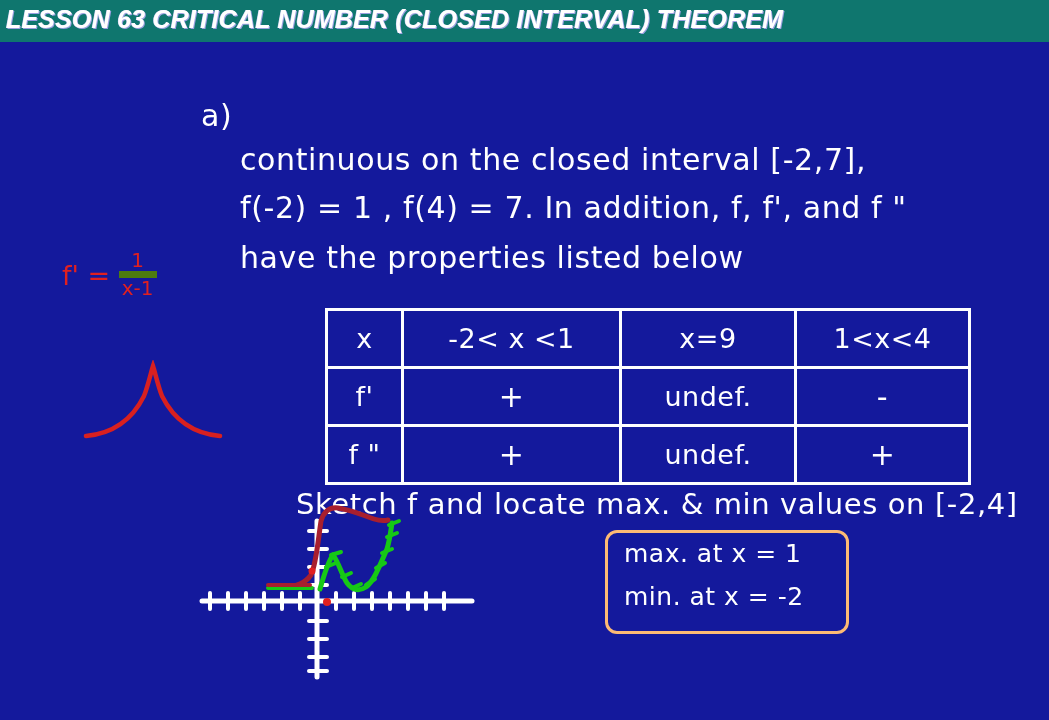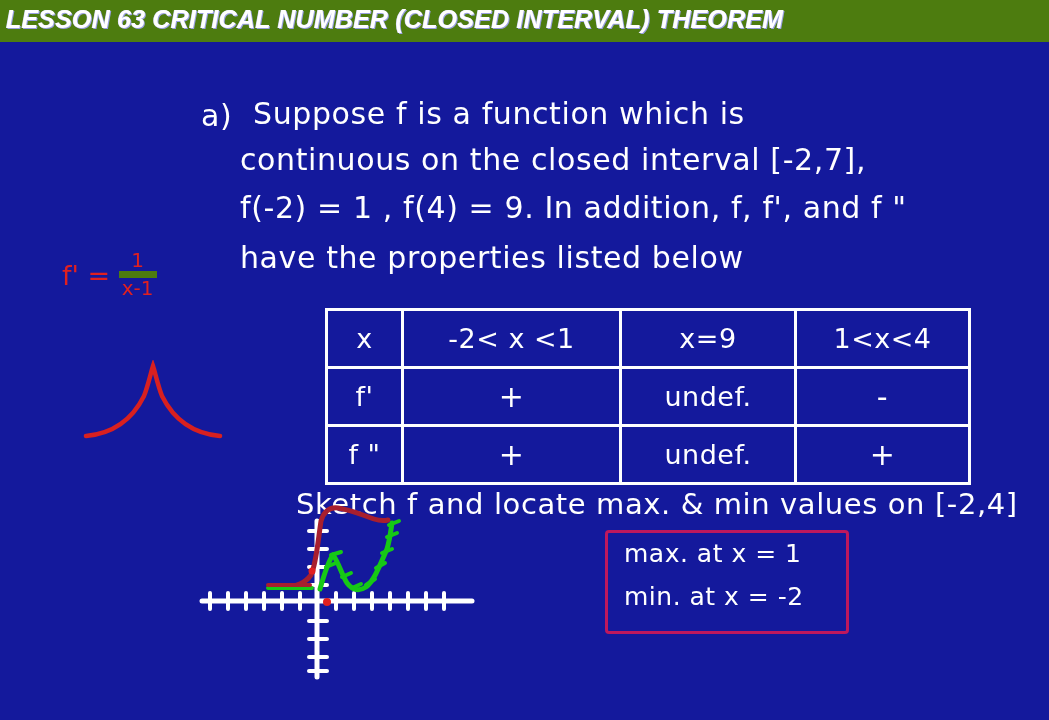--- a/index.html
+++ b/index.html
@@ -14,21 +14,21 @@
     overflow: hidden;
     font-family: "DejaVu Sans", sans-serif;
     background: #14199c;
   }
 
   
   #title-bar {
     position: absolute;
     left: 0; top: 0;
     width: 1049px; height: 42px;
-    background: #4d7c0f;
+    background: #0f766e;
   }
   #title-text {
     position: absolute;
     left: 6px; top: 5px;
     font-family: "Liberation Sans", sans-serif;
     font-weight: bold;
     font-style: italic;
     font-size: 25px;
     letter-spacing: 0.2px;
     color: #ffffff;
@@ -112,22 +112,22 @@
     left: 288px; top: 487px;
     font-size: 29px;
     margin-left: 8px;
   }
 
   
   #answer-box {
     position: absolute;
     left: 605px; top: 530px;
     width: 238px; height: 98px;
-    border: 3px solid #be185d;
-    border-radius: 4px;
+    border: 3px solid #fdba74;
+    border-radius: 12px;
   }
   #answer-box .ans-line {
     position: absolute;
     left: 16px;
     color: #ffffff;
     font-family: "DejaVu Sans", sans-serif;
     font-size: 25px;
     white-space: nowrap;
     letter-spacing: 0.5px;
   }
@@ -143,23 +143,22 @@
 </style>
 </head>
 <body>
 
 <div id="title-bar">
   <div id="title-text">LESSON 63  CRITICAL NUMBER (CLOSED INTERVAL) THEOREM</div>
 </div>
 
 <div id="problem-body">
   <div class="hand pline" id="line-a-label">a)</div>
-  <div class="hand pline" id="line-1">Suppose f is a function which is</div>
   <div class="hand pline" id="line-2">continuous on the closed interval  [-2,7],</div>
-  <div class="hand pline" id="line-3">f(-2) = 1 ,  f(4) = 9. In addition, f, f', and f "</div>
+  <div class="hand pline" id="line-3">f(-2) = 1 ,  f(4) = 7. In addition, f, f', and f "</div>
   <div class="hand pline" id="line-4">have the properties listed below</div>
 </div>
 
 <div id="fprime-annotation">
   <span>f' =</span>
   <span class="frac">
     <span class="num">1</span>
     <span class="den">x-1</span>
   </span>
 </div>

